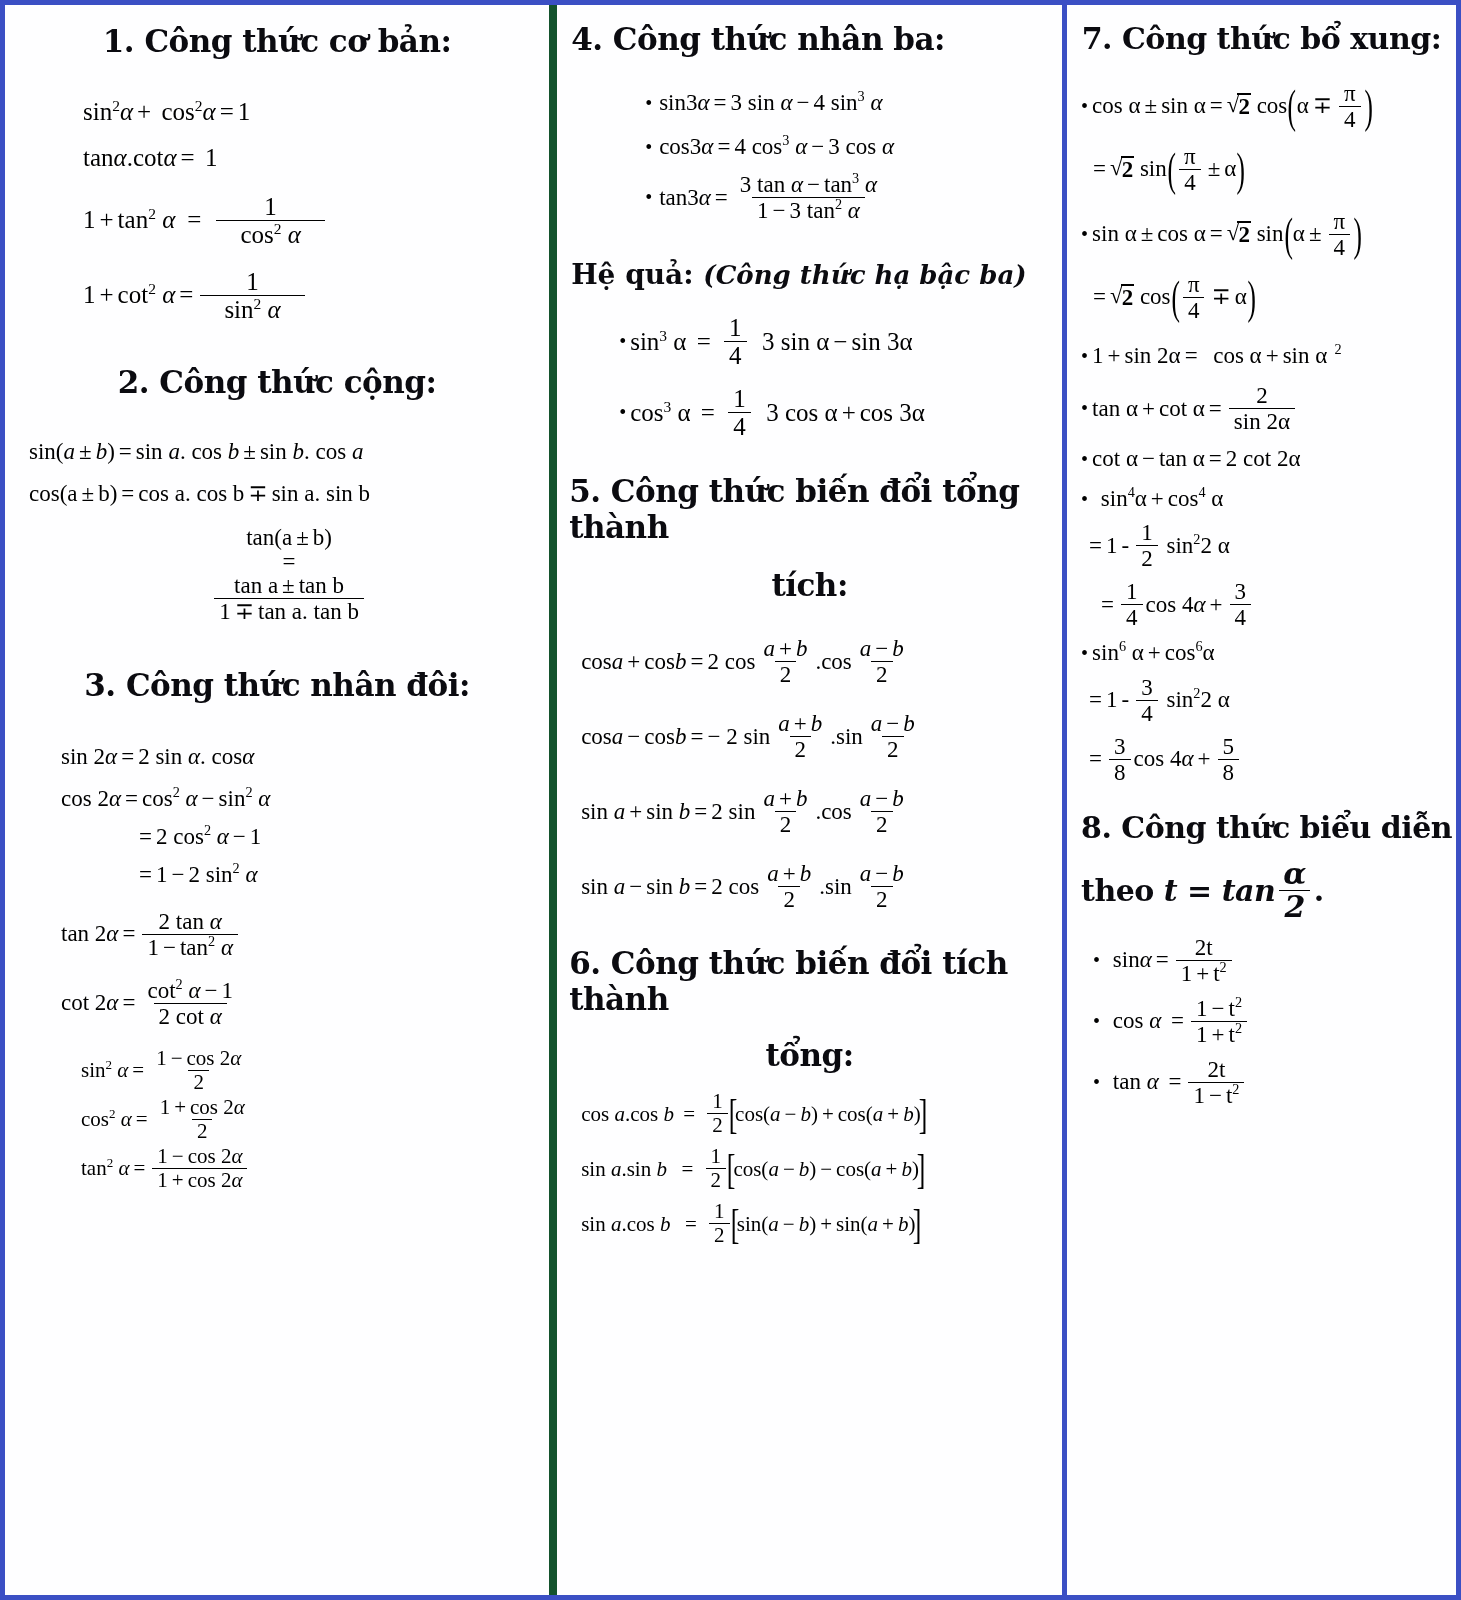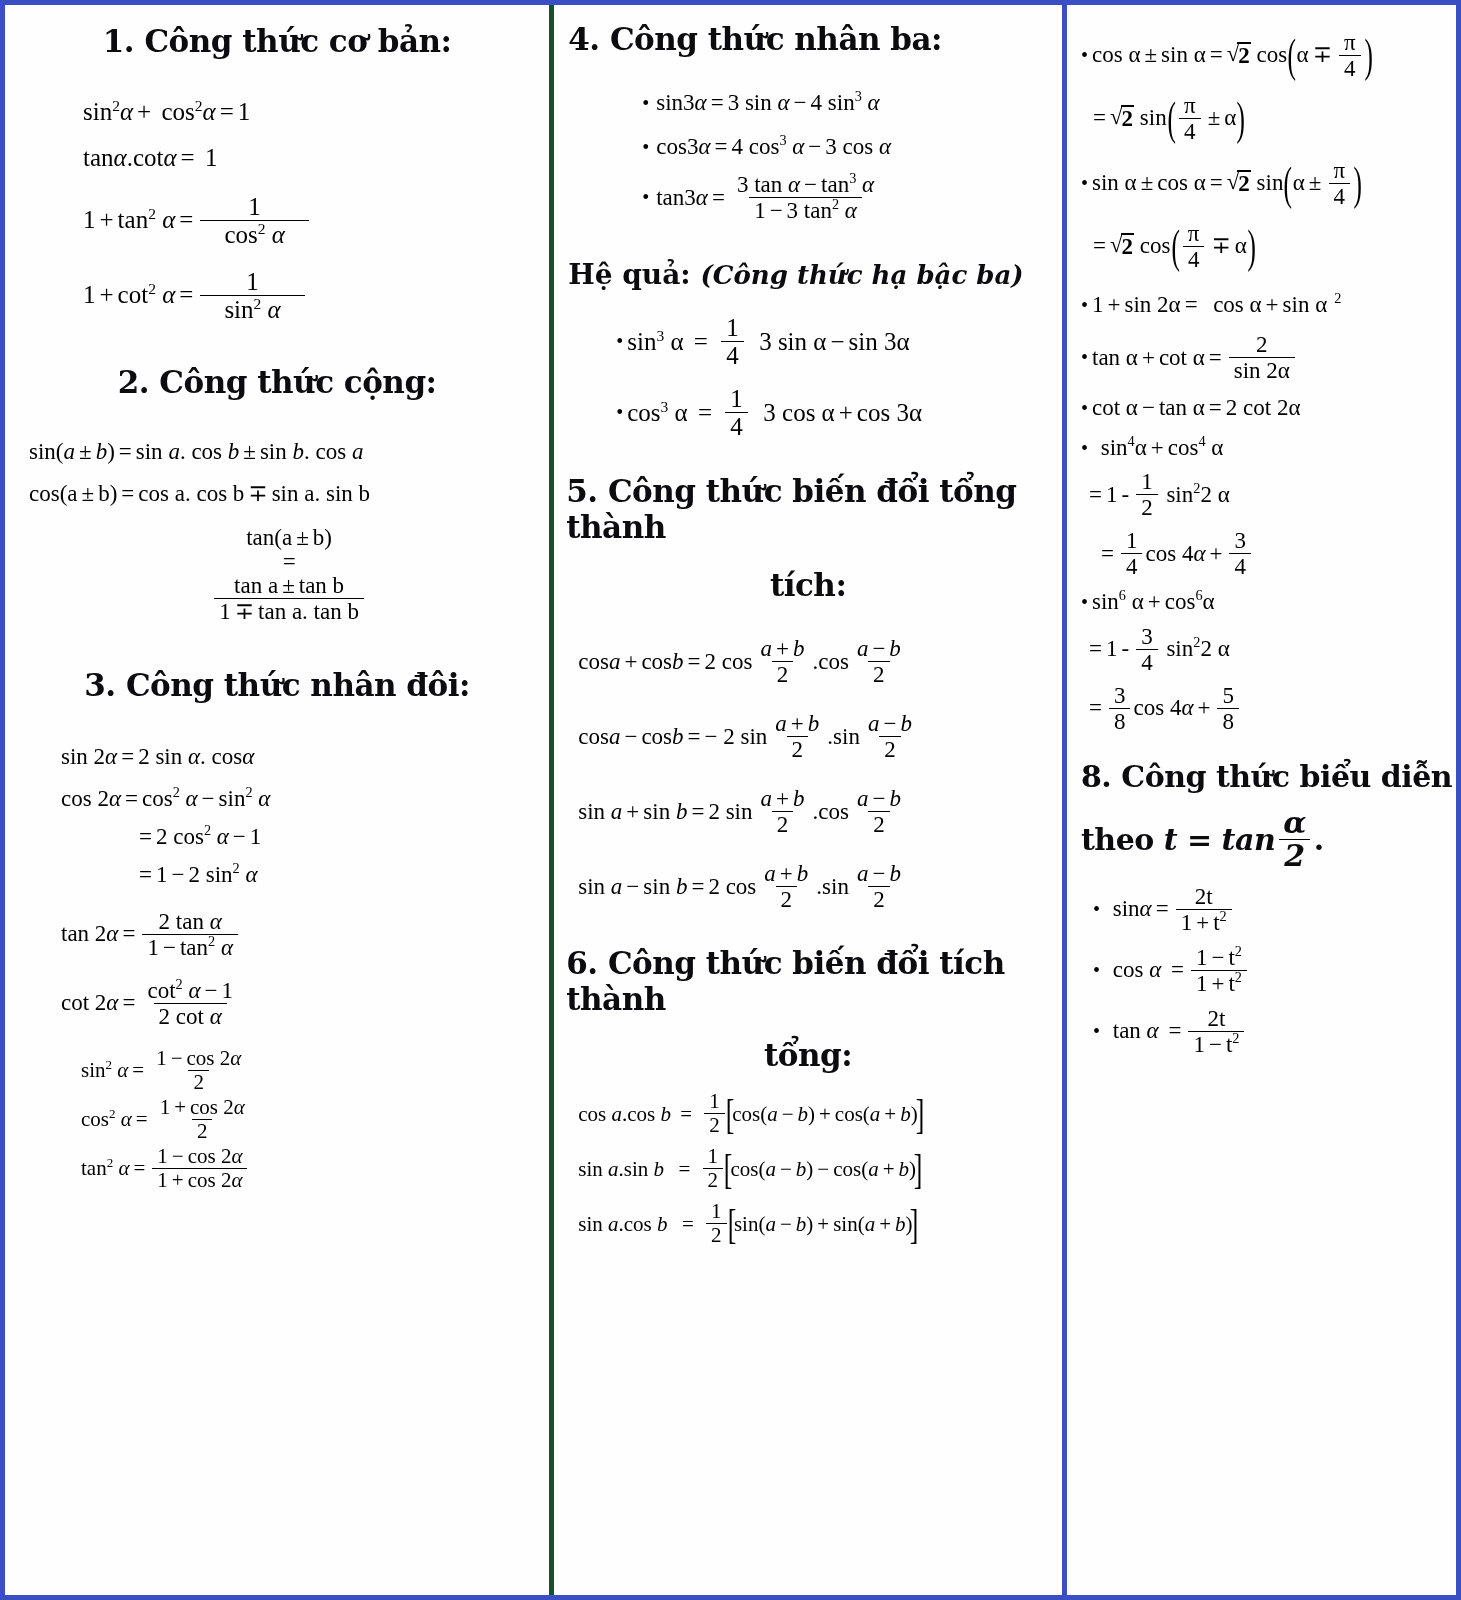--- a/index.html
+++ b/index.html
@@ -19,21 +19,21 @@
     background: #fefeff;
     display: flex;
   }
   .col {
     box-sizing: border-box;
     height: 100%;
     overflow: hidden;
     position: relative;
   }
   .col1 { width: 582px; border-radius: 21px; }
-  .col2 { width: 548px; border-left: 5px solid #14532d; }
+  .col2 { width: 548px; border-left: 8px solid #14532d; }
   .col3 { width: 421px; border-left: 5px solid #3B4FC4; }
 
   
   .heading {
     font-family: "DejaVu Serif", "Liberation Serif", serif;
     font-weight: bold;
     color: #0b0b10;
     letter-spacing: -0.5px;
   }
   .h-c1 { font-size: 31px; text-align: center; }
@@ -123,21 +123,21 @@
           <span class="op">+</span>
           <span>&nbsp;cos<sup>2</sup><span class="mi">α</span></span>
           <span class="op">=</span>
           <span>1</span>
       </div>
       <div class="math" style="margin-top:20px;">
         <span>tan<span class="mi">α</span>.cot<span class="mi">α</span></span>
           <span class="op">=</span>
           <span>&nbsp;1</span>
       </div>
-      <div class="math" style="margin-top:22px;">
+      <div class="math" style="margin-top:22px;gap:8px;">
         <span>1<span class="op">+</span>tan<sup>2</sup>&nbsp;<span class="mi">α</span></span>
           <span class="op">=</span>
         <span class="frac">
             <span class="num">1</span>
             <span class="den" style="padding-left:24px;padding-right:24px;">cos<sup>2</sup>&nbsp;<span class="mi">α</span></span>
           </span>
       </div>
       <div class="math" style="margin-top:22px;">
         <span>1<span class="op">+</span>cot<sup>2</sup>&nbsp;<span class="mi">α</span></span>
           <span class="op">=</span>
@@ -418,20 +418,21 @@
           </span>
         <span class="brk">[</span>
         <span>sin(<span class="mi">a</span><span class="op">−</span><span class="mi">b</span>)<span class="op">+</span>sin(<span class="mi">a</span><span class="op">+</span><span class="mi">b</span>)</span>
         <span class="brk">]</span>
       </div>
     </div>
   </div>
 
   <div class="col col3">
 
+    <div class="heading h-c3" style="margin-top:16px;">7. Công thức bổ xung:</div>
 
     <div class="blk" style="margin-top:26px; padding-left:14px;">
 
       <div class="math sm">
         <span class="bullet tight">•</span>
         <span>cos&nbsp;α</span>
           <span class="op">±</span>
           <span>sin&nbsp;α</span>
           <span class="op">=</span>
         <span class="sqrt">

